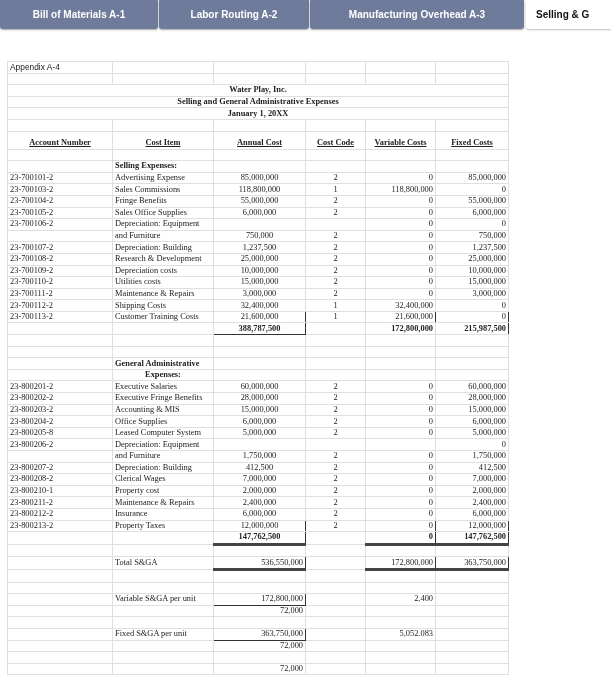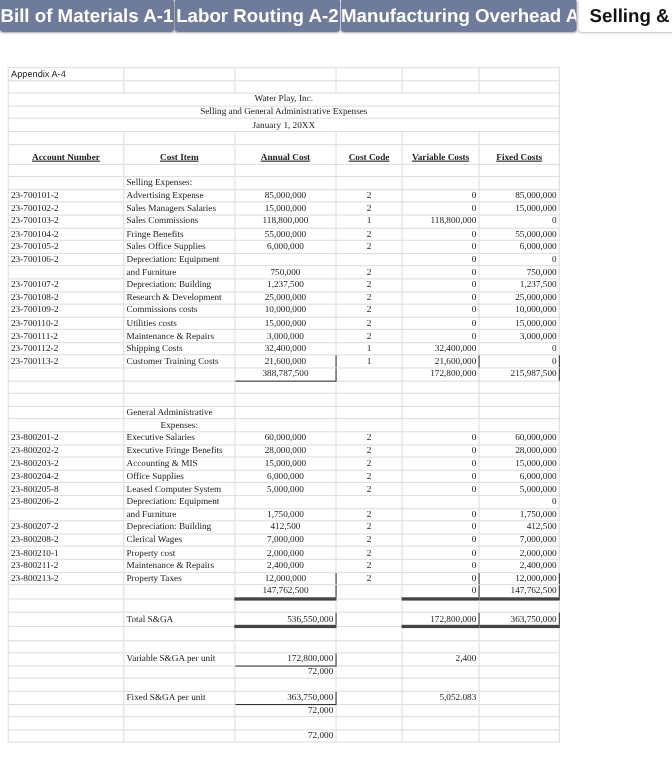--- a/index.html
+++ b/index.html
@@ -1,33 +1,33 @@
 <!DOCTYPE html>
 <html><head>
 <meta charset="utf-8">
 <style>
   html, body { margin:0; padding:0; background:#ffffff; }
   body { width:611px; height:700px; overflow:hidden; position:relative; font-family:"Liberation Serif", serif; }
   .tabs { position:absolute; left:0; top:0; width:611px; height:30px; }
-  .tab { position:absolute; top:0; height:29px; background:#6f7b9a; color:#ffffff; font-family:"Liberation Sans", sans-serif; font-weight:bold; font-size:17px; line-height:29px; text-align:center; border-radius:0 0 3px 3px; box-shadow:0 1px 2px rgba(0,0,0,0.35); white-space:nowrap; overflow:hidden; cursor:pointer; }
+  .tab { position:absolute; top:0; height:29px; background:#6f7b9a; color:#ffffff; font-family:"Liberation Sans", sans-serif; font-weight:bold; font-size:10px; line-height:29px; text-align:center; border-radius:0 0 3px 3px; box-shadow:0 1px 2px rgba(0,0,0,0.35); white-space:nowrap; overflow:hidden; cursor:pointer; }
   .tab.active { background:#ffffff; color:#111111; box-shadow:0 1px 2px rgba(0,0,0,0.25); text-align:left; padding-left:10px; box-sizing:border-box; }
   .sheet { position:absolute; left:7px; top:36px; width:501px;margin-top:25px; }
   table.grid { border-collapse:collapse; table-layout:fixed; width:501px; }
   table.grid td { border:1px solid #dcdfe6; height:10.6px; padding:0 2px; font-size:8.4px; line-height:10px; white-space:nowrap; overflow:visible; color:#222; }
   td.sans { font-family:"Liberation Sans", sans-serif; font-size:7.5px; }
   td.c { text-align:center; }
   td.r { text-align:right; }
-  td.b { font-weight:normal; }
+  td.b { font-weight:bold; }
   td.u span { text-decoration:underline; font-weight:bold; }
   td.ind { padding-left:10px; }
   tr.hdr td { height:16px; vertical-align:bottom; padding-bottom:1px; }
   .thinR { border-right:1.5px solid #333 !important; }
   .thinB { border-bottom:1.5px solid #333 !important; }
   .thickB { border-bottom:3px solid #444 !important; }
-  .thinT { border-top:1.5px solid #333 !important; }
+  .thinT { border-top:1.5px solid #333 !important;font-weight:bold; }
 </style>
 </head>
 <body>
 
 <div class="tabs">
   <div class="tab" style="left:0;width:158px;">Bill of Materials A-1</div>
   <div class="tab" style="left:159px;width:150px;">Labor Routing A-2</div>
   <div class="tab" style="left:310px;width:214px;">Manufacturing Overhead A-3</div>
   <div class="tab active" style="left:526px;width:100px;">Selling &amp; G</div>
 </div>
@@ -104,28 +104,20 @@
       <tbody id="selling-rows">
         <tr>
           <td>23-700101-2</td>
           <td>Advertising Expense</td>
           <td class="c">85,000,000</td>
           <td class="c">2</td>
           <td class="r">0</td>
           <td class="r">85,000,000</td>
         </tr>
         <tr>
-          <td>23-700102-2</td>
-          <td>Sales Managers Salaries</td>
-          <td class="c">15,000,000</td>
-          <td class="c">2</td>
-          <td class="r">0</td>
-          <td class="r">15,000,000</td>
-        </tr>
-        <tr>
           <td>23-700103-2</td>
           <td>Sales Commissions</td>
           <td class="c">118,800,000</td>
           <td class="c">1</td>
           <td class="r">118,800,000</td>
           <td class="r">0</td>
         </tr>
         <tr>
           <td>23-700104-2</td>
           <td>Fringe Benefits</td>
@@ -169,21 +161,21 @@
         <tr>
           <td>23-700108-2</td>
           <td>Research &amp; Development</td>
           <td class="c">25,000,000</td>
           <td class="c">2</td>
           <td class="r">0</td>
           <td class="r">25,000,000</td>
         </tr>
         <tr>
           <td>23-700109-2</td>
-          <td>Commissions costs</td>
+          <td>Depreciation costs</td>
           <td class="c">10,000,000</td>
           <td class="c">2</td>
           <td class="r">0</td>
           <td class="r">10,000,000</td>
         </tr>
         <tr>
           <td>23-700110-2</td>
           <td>Utilities costs</td>
           <td class="c">15,000,000</td>
           <td class="c">2</td>
@@ -340,20 +332,28 @@
         </tr>
         <tr>
           <td>23-800211-2</td>
           <td>Maintenance &amp; Repairs</td>
           <td class="c">2,400,000</td>
           <td class="c">2</td>
           <td class="r">0</td>
           <td class="r">2,400,000</td>
         </tr>
         <tr>
+          <td>23-800212-2</td>
+          <td>Insurance</td>
+          <td class="c">6,000,000</td>
+          <td class="c">2</td>
+          <td class="r">0</td>
+          <td class="r">6,000,000</td>
+        </tr>
+        <tr>
           <td>23-800213-2</td>
           <td>Property Taxes</td>
           <td class="c thinR">12,000,000</td>
           <td class="c">2</td>
           <td class="r thinR">0</td>
           <td class="r thinR">12,000,000</td>
         </tr>
       </tbody>
   <tbody>
         <tr>

